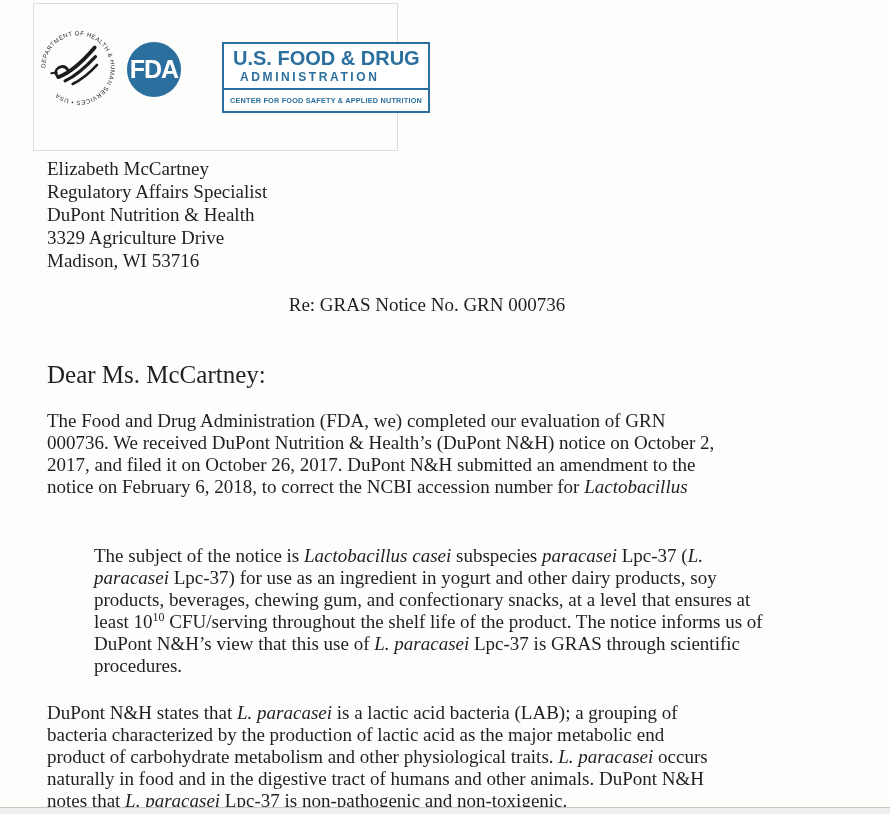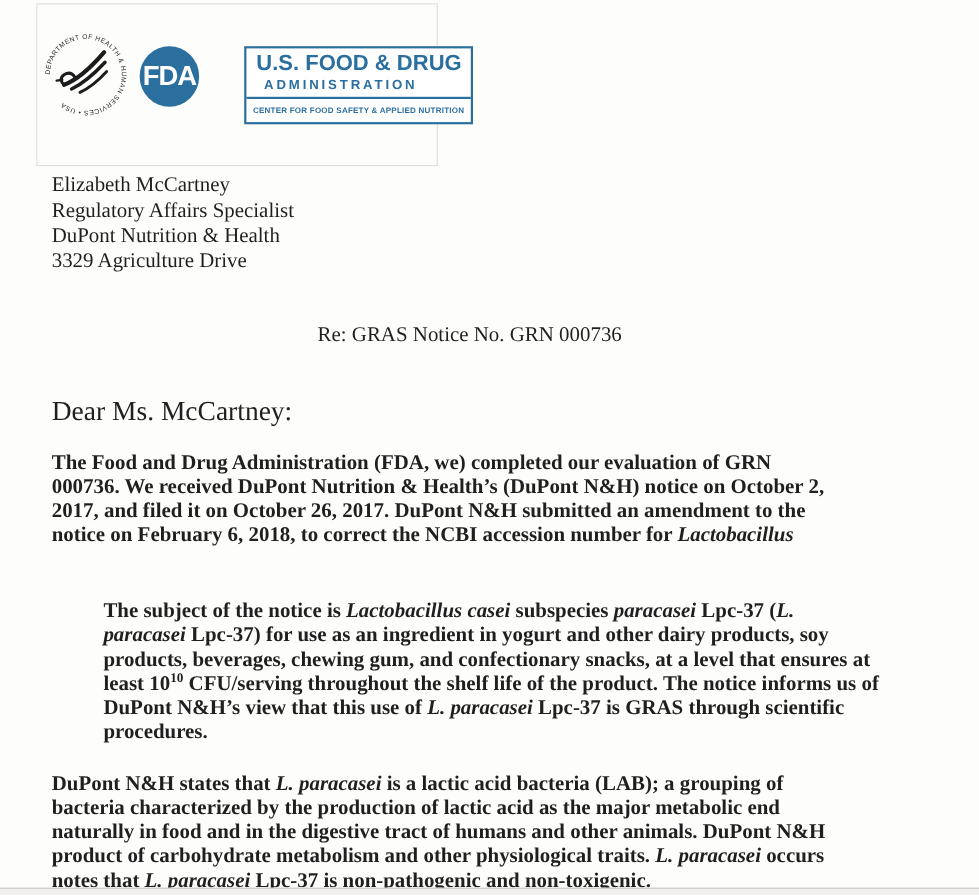--- a/index.html
+++ b/index.html
@@ -101,21 +101,20 @@
     left: 47px; top: 364px;
     font-size: 25px;
     line-height: 22px;
   }
   .para {
     position: absolute;
     left: 47px;
     width: 810px;
     font-size: 19px;
     line-height: 22px;
-    font-weight: bold;
   }
   .para-1 { top: 410px; }
   .para-2 { top: 545px; margin-left: 47px; }
   .para-3 { top: 702px; }
   .tline { white-space: nowrap; height: 22px; }
   .it { font-style: italic; }
   sup { font-size: 12px; line-height: 0; }
 
   .bottom-bar {
     position: absolute;
@@ -156,20 +155,21 @@
     <div class="fda-title">U.S. FOOD &amp; DRUG</div>
     <div class="fda-subtitle">ADMINISTRATION</div>
     <div class="fda-center-band">CENTER FOR FOOD SAFETY &amp; APPLIED NUTRITION</div>
   </div>
 
   <div class="recipient">
       <div class="aline">Elizabeth McCartney</div>
       <div class="aline">Regulatory Affairs Specialist</div>
       <div class="aline">DuPont Nutrition &amp; Health</div>
       <div class="aline">3329 Agriculture Drive</div>
+      <div class="aline">Madison, WI 53716</div>
     </div>
 
   <div class="subject">Re: GRAS Notice No. GRN 000736</div>
 
   <div class="salutation">Dear Ms. McCartney:</div>
 
   <div class="para para-1">
       <div class="tline"><span>The Food and Drug Administration (FDA, we) completed our evaluation of GRN</span></div>
       <div class="tline"><span>000736. We received DuPont Nutrition &amp; Health’s (DuPont N&amp;H) notice on October 2,</span></div>
       <div class="tline"><span>2017, and filed it on October 26, 2017. DuPont N&amp;H submitted an amendment to the</span></div>
@@ -179,19 +179,19 @@
       <div class="tline"><span>The subject of the notice is </span><span class="it">Lactobacillus casei</span><span> subspecies </span><span class="it">paracasei</span><span> Lpc-37 (</span><span class="it">L.</span></div>
       <div class="tline"><span class="it">paracasei</span><span> Lpc-37) for use as an ingredient in yogurt and other dairy products, soy</span></div>
       <div class="tline"><span>products, beverages, chewing gum, and confectionary snacks, at a level that ensures at</span></div>
       <div class="tline"><span>least 10</span><sup>10</sup><span> CFU/serving throughout the shelf life of the product. The notice informs us of</span></div>
       <div class="tline"><span>DuPont N&amp;H’s view that this use of </span><span class="it">L. paracasei</span><span> Lpc-37 is GRAS through scientific</span></div>
       <div class="tline"><span>procedures.</span></div>
     </div>
   <div class="para para-3">
       <div class="tline"><span>DuPont N&amp;H states that </span><span class="it">L. paracasei</span><span> is a lactic acid bacteria (LAB); a grouping of</span></div>
       <div class="tline"><span>bacteria characterized by the production of lactic acid as the major metabolic end</span></div>
+      <div class="tline"><span>product of carbohydrate metabolism and other physiological traits. </span><span class="it">L. paracasei</span><span> occurs</span></div>
       <div class="tline"><span>naturally in food and in the digestive tract of humans and other animals. DuPont N&amp;H</span></div>
-      <div class="tline"><span>product of carbohydrate metabolism and other physiological traits. </span><span class="it">L. paracasei</span><span> occurs</span></div>
       <div class="tline"><span>notes that </span><span class="it">L. paracasei</span><span> Lpc-37 is non-pathogenic and non-toxigenic.</span></div>
     </div>
 
   <div class="bottom-bar"></div>
 </div>
 
 </body></html>

